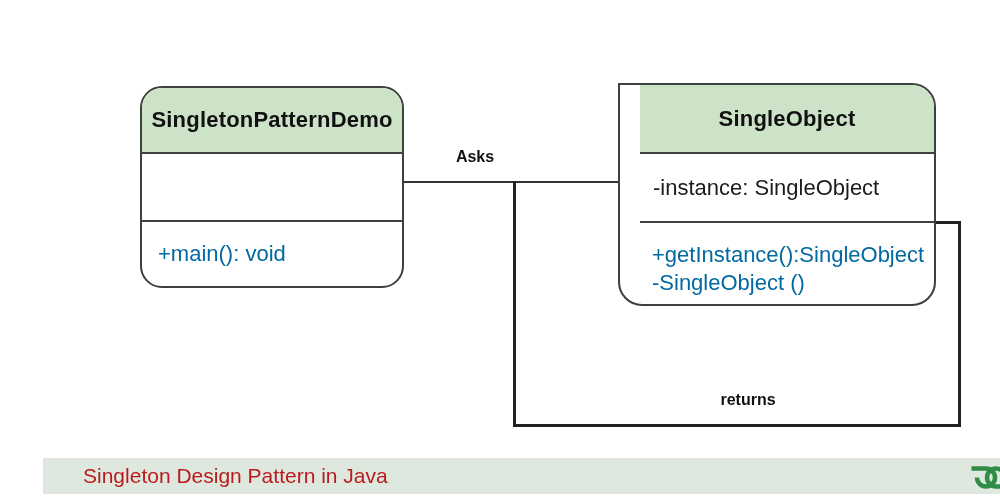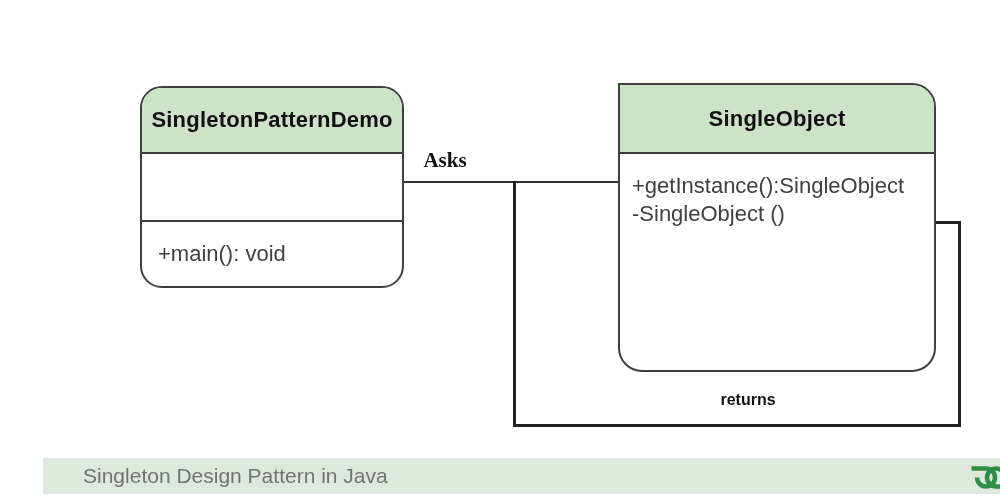--- a/index.html
+++ b/index.html
@@ -16,21 +16,21 @@
   
   .class-box {
     position: absolute;
     background: #ffffff;
     border: 2px solid #3f3f3f;
     box-sizing: border-box;
     display: flex;
     flex-direction: column;
   }
   .box-left  { left: 97px;  top: 86px; width: 264px; height: 202px; border-radius: 22px; }
-  .box-right { left: 575px; top: 83px; width: 318px; height: 289px; border-radius: 0 24px 24px 24px; }
+  .box-right { left: 575px; top: 83px; width: 318px; height: 223px; border-radius: 0 24px 24px 24px; padding-left: 20px; }
 
   .box-header {
     border-bottom: 2px solid #3f3f3f;
     display: flex; align-items: center; justify-content: center;
     font-weight: 700; font-size: 22px; color: #111111;
     letter-spacing: 0.2px;
   }
   .box-left  .box-header { height: 64px; border-radius: 20px 20px 0 0; }
   .box-right .box-header { height: 67px; border-radius: 0 22px 0 0; }
 
@@ -38,21 +38,21 @@
     border-bottom: 2px solid #3f3f3f;
     display: flex; align-items: center;
     padding-left: 13px;
     font-size: 22px; color: #1c1c1c;
   }
   .box-left  .box-attrs { height: 66px; }
   .box-right .box-attrs { height: 67px; }
 
   .box-methods {
     flex: 1;
-    font-size: 22px; color: #404040;
+    font-size: 22px; color: #0369a1;
   }
   .box-left .box-methods {
     display: flex; align-items: center;
     padding-left: 16px;
   }
   .box-right .box-methods {
     padding: 18px 0 0 12px;
     line-height: 28px;
   }
 
@@ -62,34 +62,34 @@
   .loop-v1    { left: 470px; top: 181px; width: 3px;   height: 246px; }
   .loop-h1    { left: 470px; top: 424px; width: 448px; height: 3px; }
   .loop-v2    { left: 915px; top: 221px; width: 3px;   height: 206px; }
   .loop-h2    { left: 893px; top: 221px; width: 25px;  height: 3px; }
 
   .edge-label {
     position: absolute;
     font-weight: 700; color: #111111;
     text-align: center;
   }
-  .asks-label    { left: 352px; top: 148px; width: 100px; font-size: 21px; font-family: Liberation Serif, serif; }
+  .asks-label    { left: 382px; top: 148px; width: 100px; font-size: 16px; }
   .returns-label { left: 650px; top: 391px; width: 110px; font-size: 16px; }
 
   
   .footer {
     position: absolute;
     left: 0; top: 458px;
     width: 1000px; height: 36px;
     display: flex; align-items: center;
   }
   .footer-title {
     margin-left: 40px;
     font-size: 21px;
-    color: #737373;
+    color: #b91c1c;
   }
   .footer-logo {
     position: absolute;
     left: 928px; top: 462px;
     width: 40px; height: 30px;
   }
 </style>
 </head>
 <body>
 
@@ -101,20 +101,23 @@
     </div>
     <div class="box-attrs"></div>
     <div class="box-methods">
       <div>+main(): void</div>
     </div>
   </div>
 
   <div class="class-box box-right">
     <div class="box-header" style="background-color: rgb(205, 227, 200);">
       <span>SingleObject</span>
+    </div>
+    <div class="box-attrs">
+      <div>-instance: SingleObject</div>
     </div>
     <div class="box-methods">
       <div>+getInstance():SingleObject</div>
       <div>-SingleObject ()</div>
     </div>
   </div>
 
   <div class="line asks-line"></div>
   <div class="edge-label asks-label">Asks</div>
 

